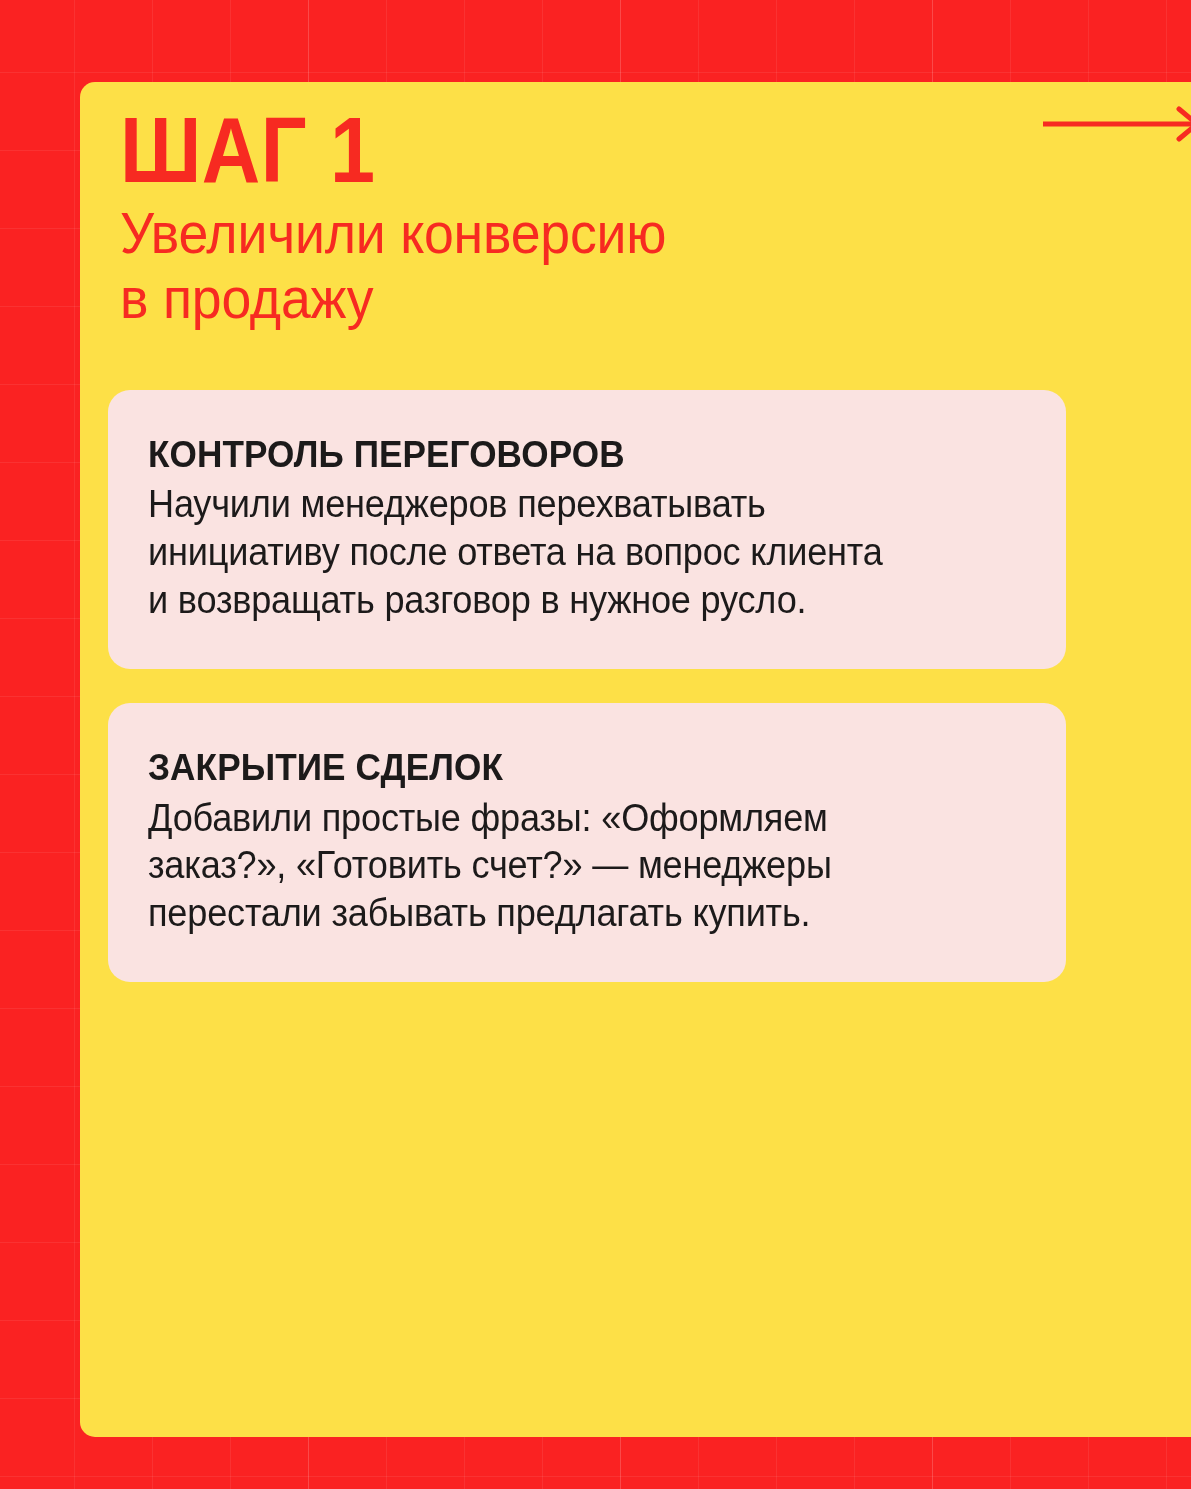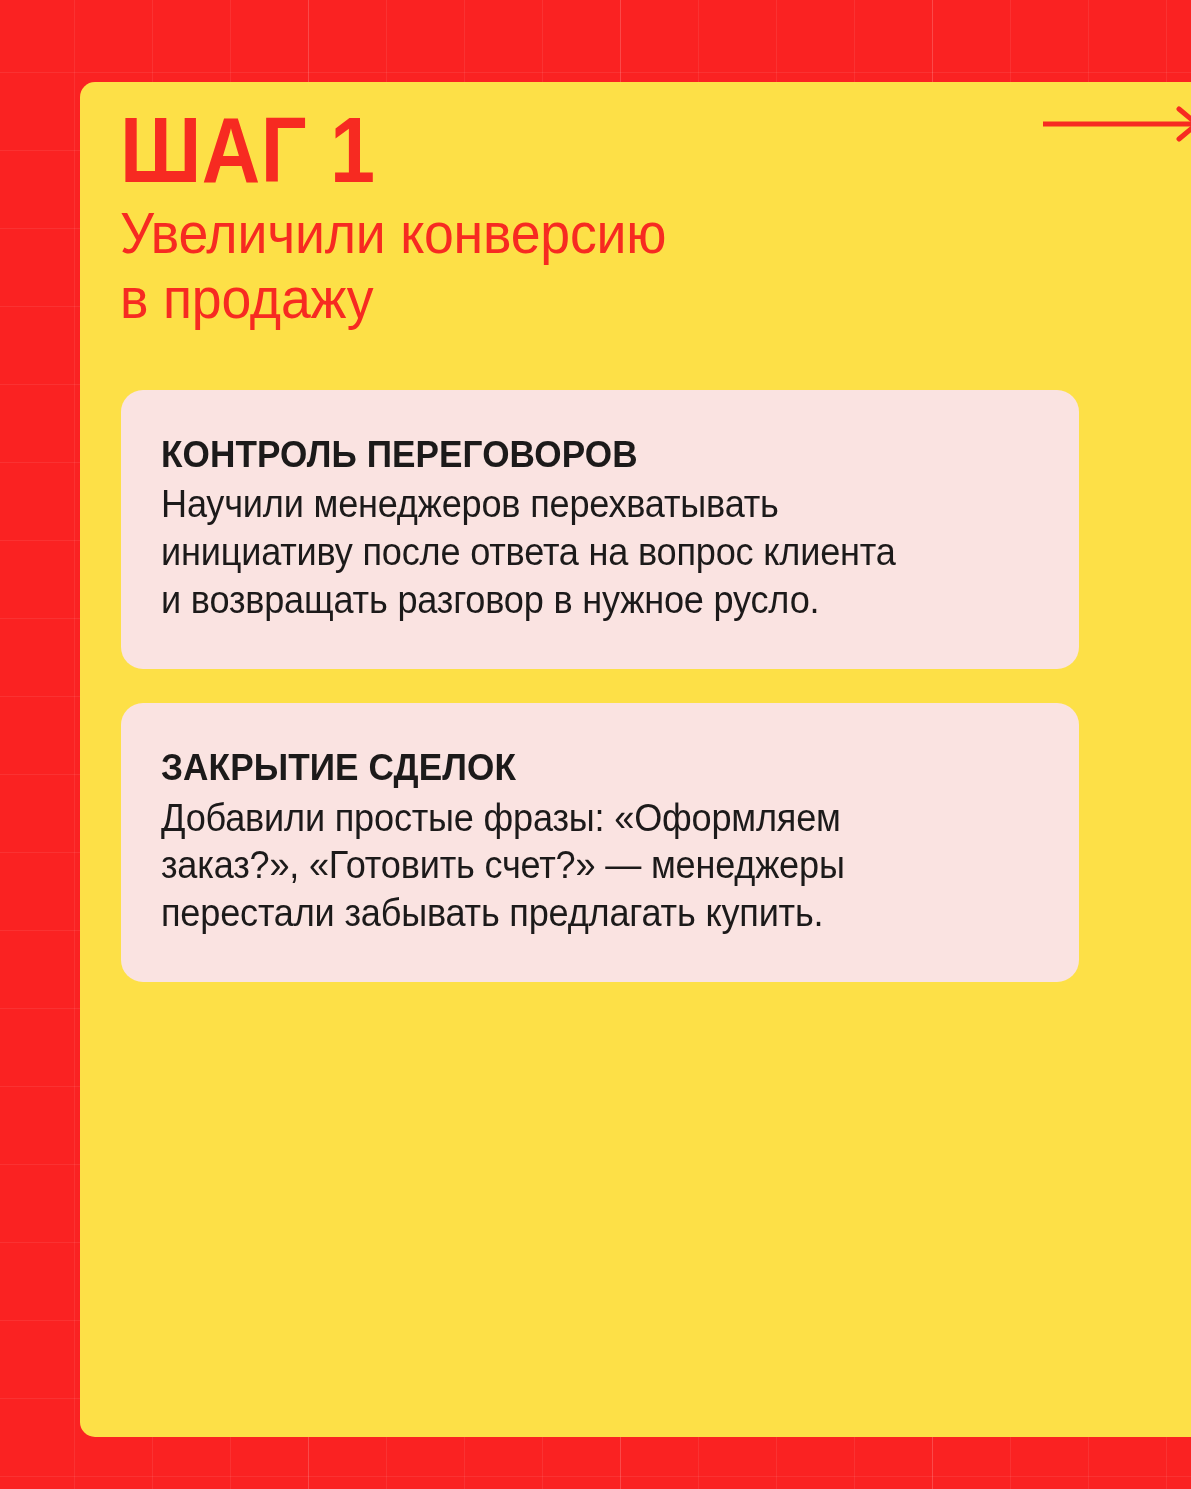--- a/index.html
+++ b/index.html
@@ -95,21 +95,21 @@
     height: 40px;
   }
 
   .arrow-wrap svg {
     display: block;
   }
 
   
   .cards {
     position: absolute;
-    left: 41px;
+    left: 28px;
     top: 308px;
     width: 958px;
   }
 
   .card {
     background: #FAE3E1;
     border-radius: 22px;
     padding: 44px 40px 44px 40px;
     margin-bottom: 34px;
     box-sizing: border-box;

